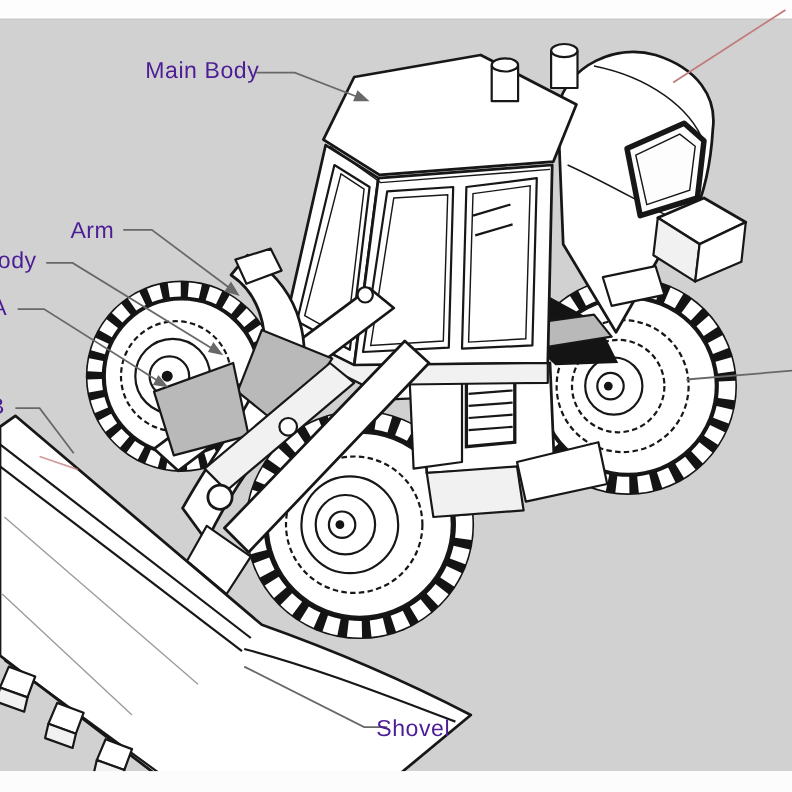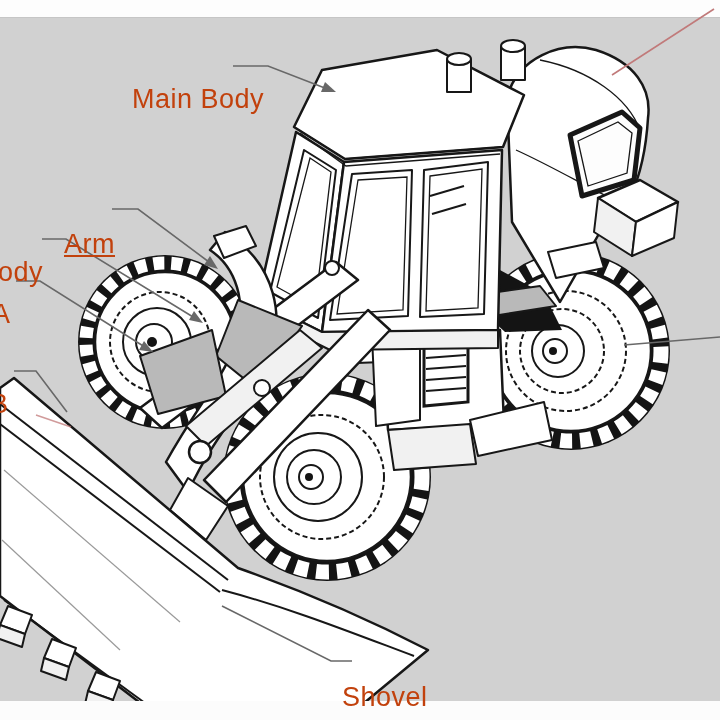--- a/index.html
+++ b/index.html
@@ -2,25 +2,25 @@
 <html><head>
 <meta charset="utf-8">
 <style>
   html,body{margin:0;padding:0;background:#fff;}
   .stage{
     position:relative;width:720px;height:720px;overflow:hidden;
     font-family:"Liberation Sans", sans-serif;
   }
   .stage svg{position:absolute;left:0;top:0;}
   .label{
-    position:absolute;color:#c2410c;font-size:27px;letter-spacing:.5px;
-    white-space:nowrap;line-height:1;user-select:none;margin-top:32px;
+    position:absolute;color:#4c1d95;font-size:21px;letter-spacing:.5px;
+    white-space:nowrap;line-height:1;user-select:none;
   }
   .lbl-main-body{left:132px;top:54px;}
-  .lbl-arm{left:64px;top:199px;text-decoration:underline;}
+  .lbl-arm{left:64px;top:199px;}
   .lbl-ody{left:-2px;top:227px;}
   .lbl-a{left:-8px;top:269px;}
   .lbl-b{left:-10px;top:359px;}
   .lbl-shovel{left:342px;top:652px;}
 
   
   .o25{stroke:#171717;stroke-width:2.5;fill:#ffffff;stroke-linejoin:round;}
   .o2{stroke:#171717;stroke-width:2;fill:#ffffff;stroke-linejoin:round;}
   .o2l{stroke:#171717;stroke-width:2;fill:#f1f1f1;stroke-linejoin:round;}
   .o2g{stroke:#171717;stroke-width:2;fill:#b9b9b9;stroke-linejoin:round;}

